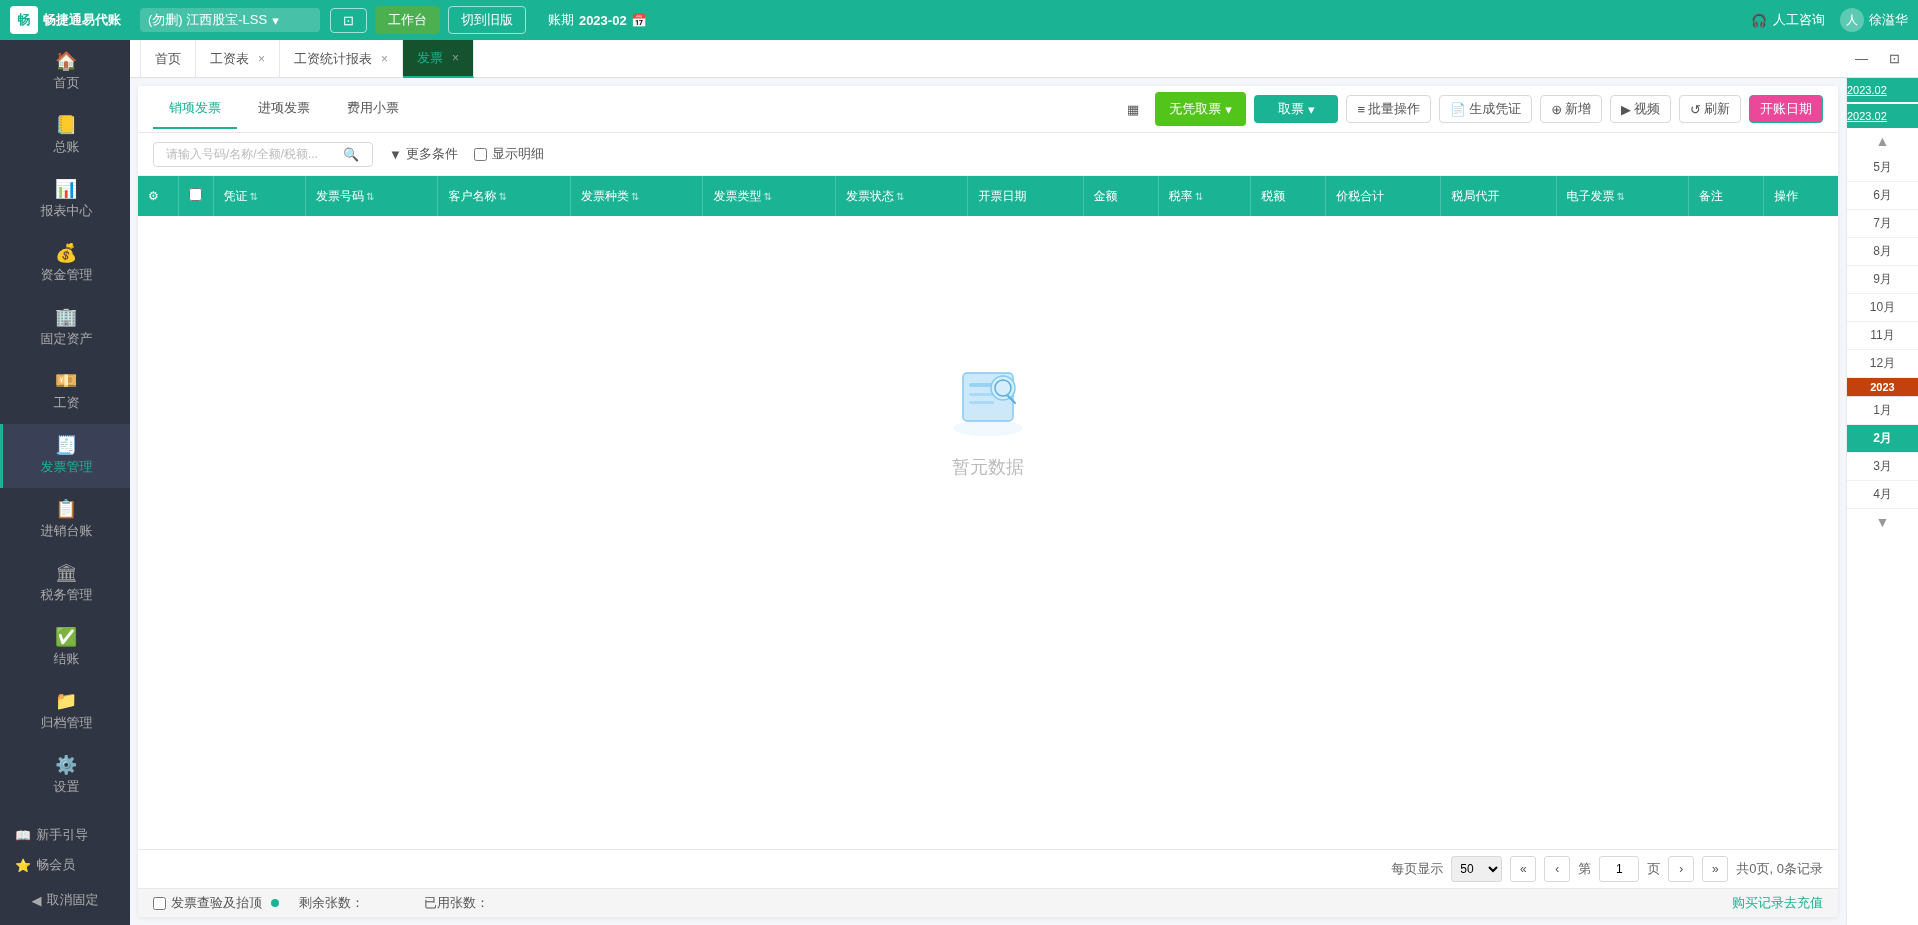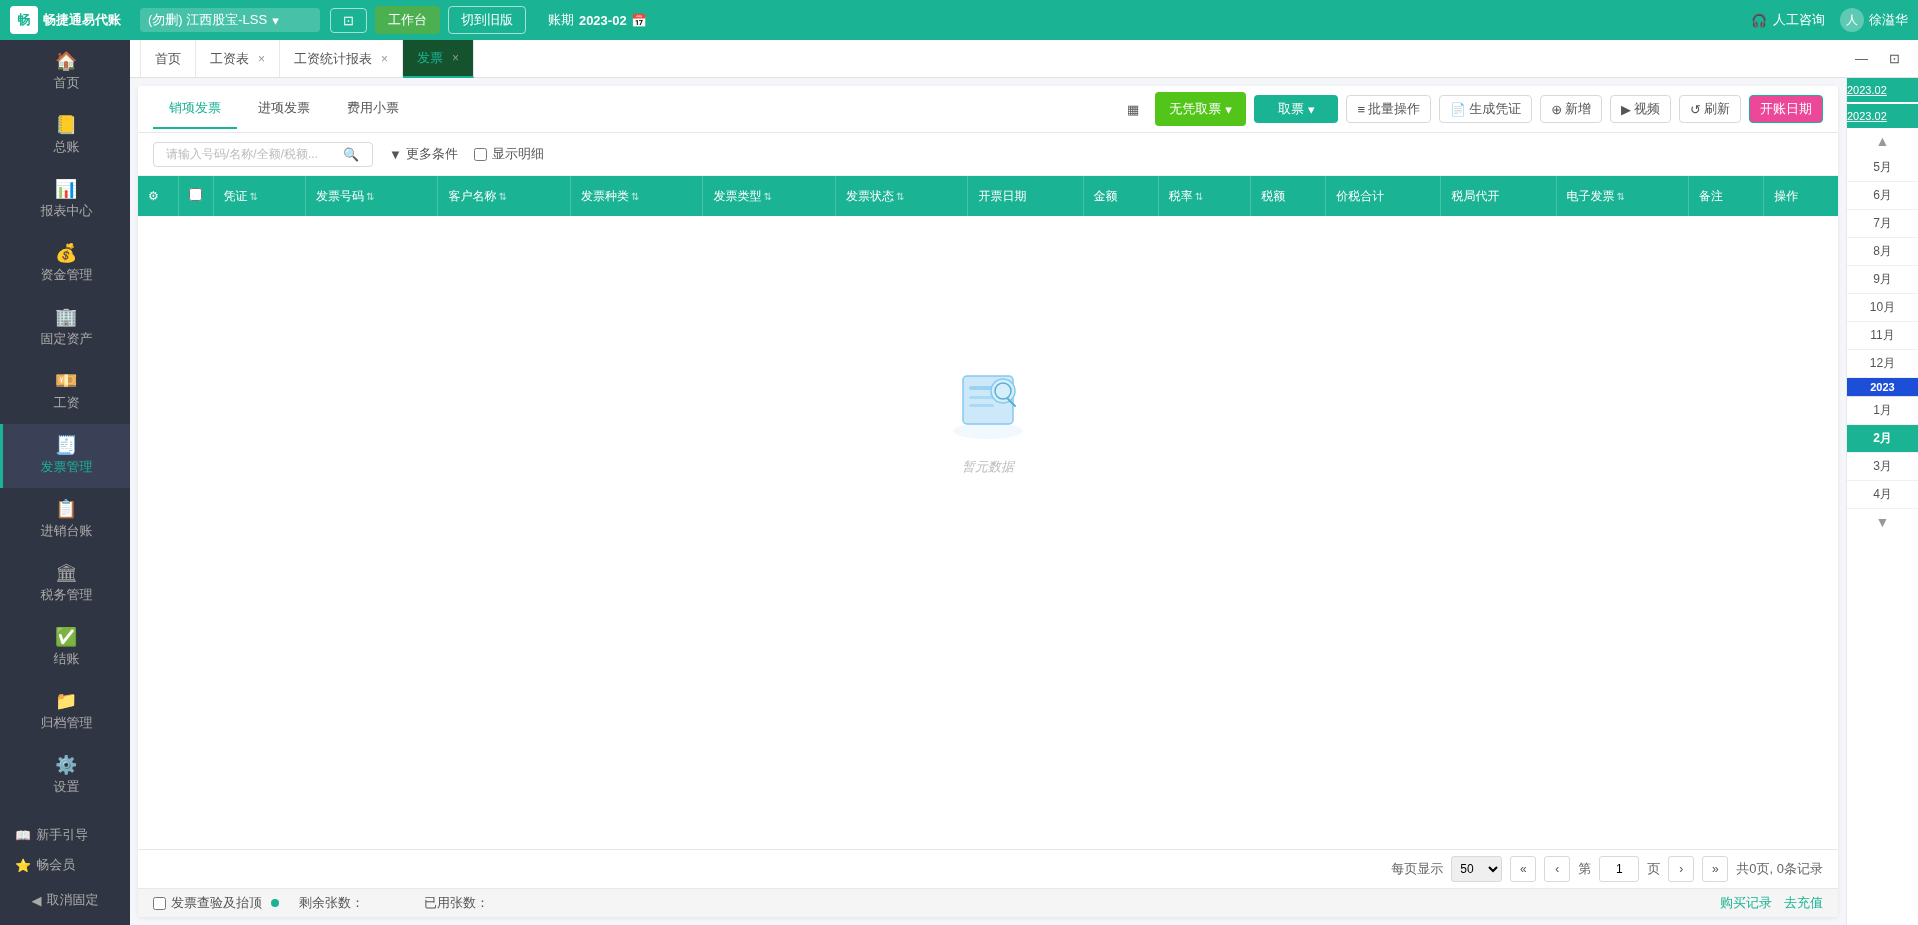--- a/index.html
+++ b/index.html
@@ -461,21 +461,21 @@
       background: #e8f5e9;
       color: #2e7d32;
       font-size: 11px;
       text-align: center;
       padding: 3px;
       font-weight: bold;
       cursor: pointer;
       border-bottom: 1px solid #e0e0e0;
     }
     .right-panel-year.selected {
-      background: #1d4ed8;
+      background: #c2410c;
       color: white;
     }
     .panel-arrow {
       display: flex;
       align-items: center;
       justify-content: center;
       padding: 5px;
       color: #999;
       cursor: pointer;
       font-size: 14px;
@@ -731,21 +731,21 @@
               <ellipse cx="45" cy="75" rx="35" ry="8" fill="#e8f4fd" opacity="0.6"></ellipse>
               <rect x="20" y="20" width="50" height="48" rx="4" fill="#b8e0f7" opacity="0.7"></rect>
               <rect x="20" y="20" width="50" height="48" rx="4" fill="none" stroke="#85c9ef" stroke-width="1.5"></rect>
               <rect x="26" y="30" width="38" height="4" rx="2" fill="#85c9ef" opacity="0.7"></rect>
               <rect x="26" y="40" width="30" height="3" rx="2" fill="#85c9ef" opacity="0.5"></rect>
               <rect x="26" y="48" width="25" height="3" rx="2" fill="#85c9ef" opacity="0.5"></rect>
               <circle cx="60" cy="35" r="12" fill="#d6eefa" stroke="#85c9ef" stroke-width="1.5"></circle>
               <circle cx="60" cy="35" r="8" fill="none" stroke="#5baed6" stroke-width="1.5"></circle>
               <line x1="65" y1="43" x2="72" y2="50" stroke="#5baed6" stroke-width="2" stroke-linecap="round"></line>
             </svg>
-            <span style="color:#bbb; font-size:13px;font-style:italic;">暂元数据</span>
+            <span style="color:#bbb; font-size:18px;">暂元数据</span>
           </div>
         </div>
 
         <div class="page-footer">
           <div class="pagination">
             <span>每页显示</span>
             <select class="per-page-select">
               <option>50</option>
               <option>100</option>
               <option>200</option>
@@ -764,21 +764,21 @@
         <div class="status-bar">
           <label class="checkbox-label">
             <input type="checkbox" style="">
             <span>发票查验及抬顶</span>
             <span class="dot-indicator"></span>
           </label>
           <span>剩余张数：</span>
           <span></span>
           <span style="margin-left:20px;">已用张数：</span>
           <span></span>
-          <div style="margin-left:auto; display:flex; gap:12px;">
+          <div style="margin-left:auto; display:flex; gap:0;">
             <a class="status-link">购买记录</a>
             <a class="status-link">去充值</a>
           </div>
         </div>
       </div>
 
       <div class="right-panel">
         <div class="right-panel-header">2023.02</div>
         <div class="right-panel-header" style="background:#1ab394; margin-top:2px;">2023.02</div>
         <div class="panel-arrow">▲</div>

